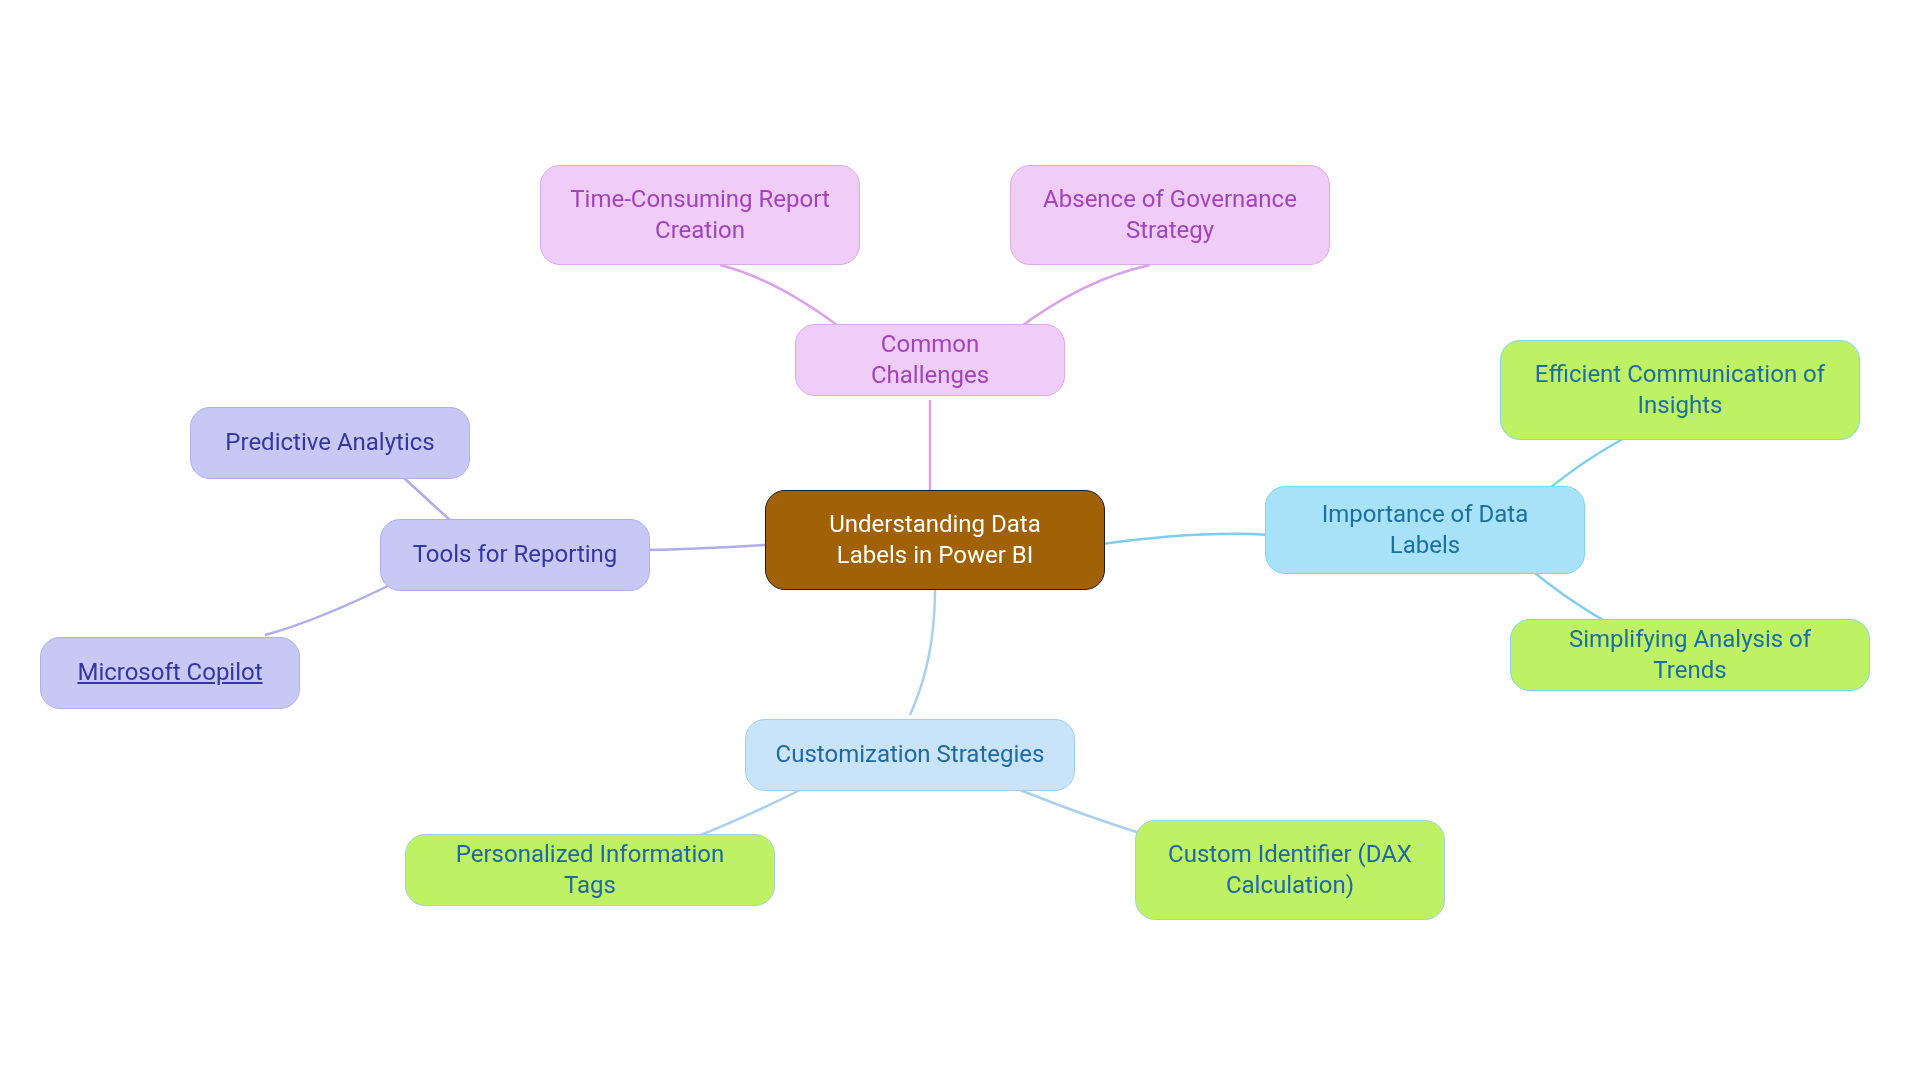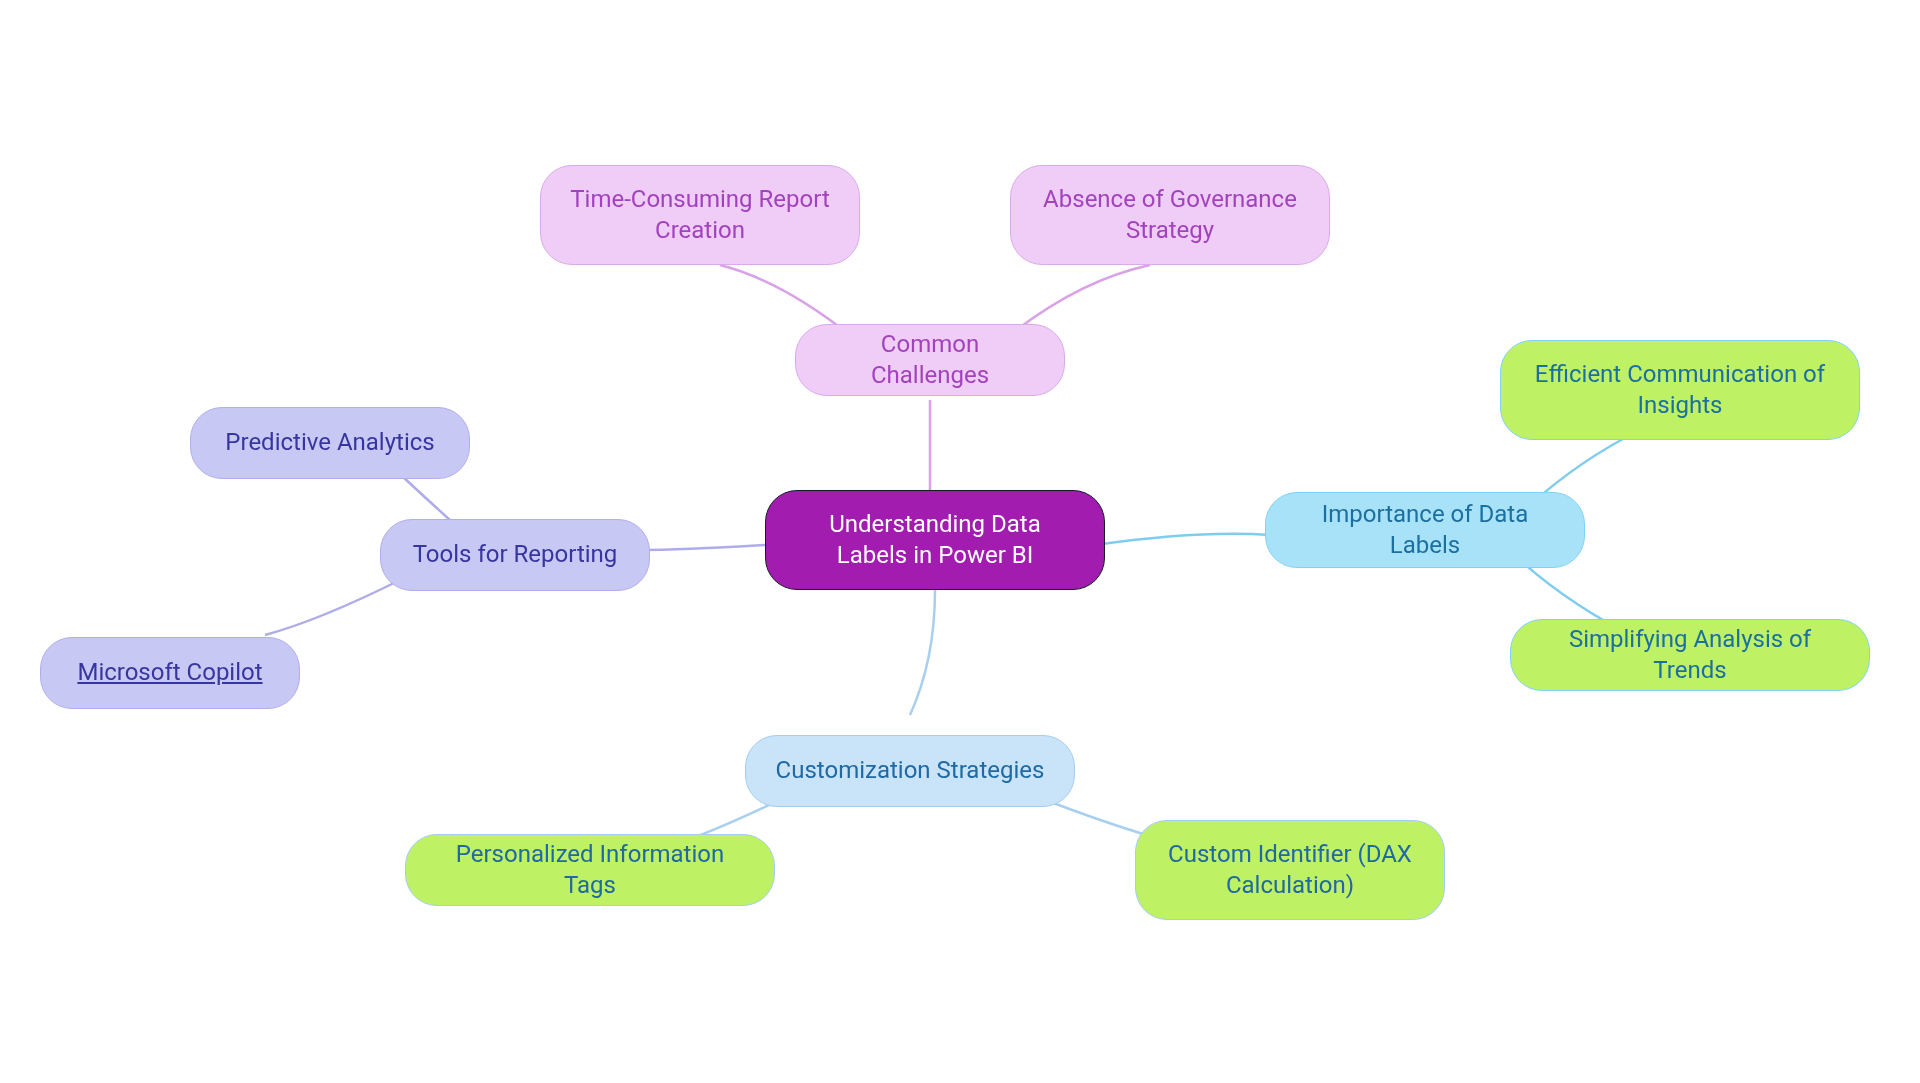--- a/index.html
+++ b/index.html
@@ -23,30 +23,30 @@
       width: 1920px;
       height: 1083px;
       pointer-events: none;
     }
     .node {
       position: absolute;
       display: flex;
       align-items: center;
       justify-content: center;
       text-align: center;
-      border-radius: 32px;
+      border-radius: 20px;
       padding: 14px 28px;
       font-size: 24px;
       font-weight: 400;
       line-height: 1.3;
       border: 1.5px solid;
       transform: translate(-50%, -50%);
     }
     .node.center {
-      background: #a21caf;
+      background: #a16207;
       color: #ffffff;
       border-color: #171c26;
       font-size: 24px;
       width: 340px;
       height: 100px;
     }
     .node.pink-main {
       background: #f0cdf7;
       color: #a143bd;
       border-color: #dca9ea;
@@ -58,36 +58,35 @@
       color: #a143bd;
       border-color: #dca9ea;
       width: 320px;
       height: 100px;
     }
     .node.sky-main {
       background: #a8e2f9;
       color: #1b70a0;
       border-color: #80d3f5;
       width: 320px;
-      height: 76px;
+      height: 88px;
     }
     .node.sky-child {
       background: #bef264;
       color: #1b70a0;
       border-color: #80d3f5;
       width: 360px;
       height: 100px;
     }
     .node.lightblue-main {
       background: #c9e4f9;
       color: #2069a3;
       border-color: #a3cdf0;
       width: 330px;
       height: 72px;
-      margin-top: 16px;
     }
     .node.lightblue-child {
       background: #bef264;
       color: #2069a3;
       border-color: #a3cdf0;
       width: 370px;
       height: 100px;
     }
     .node.lav-main {
       background: #c8c8f5;

